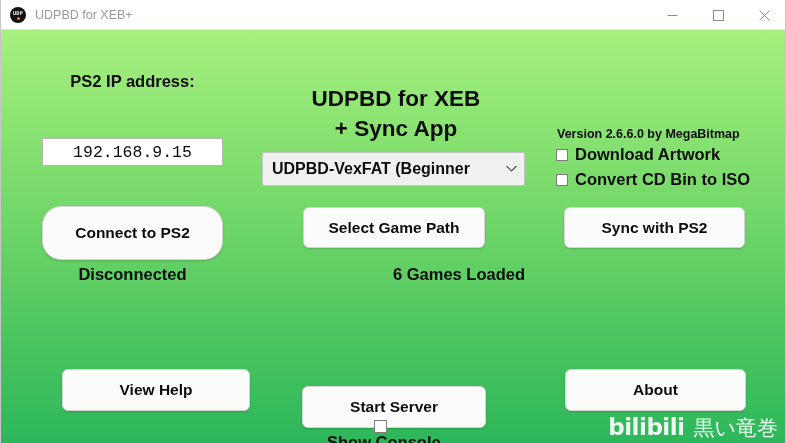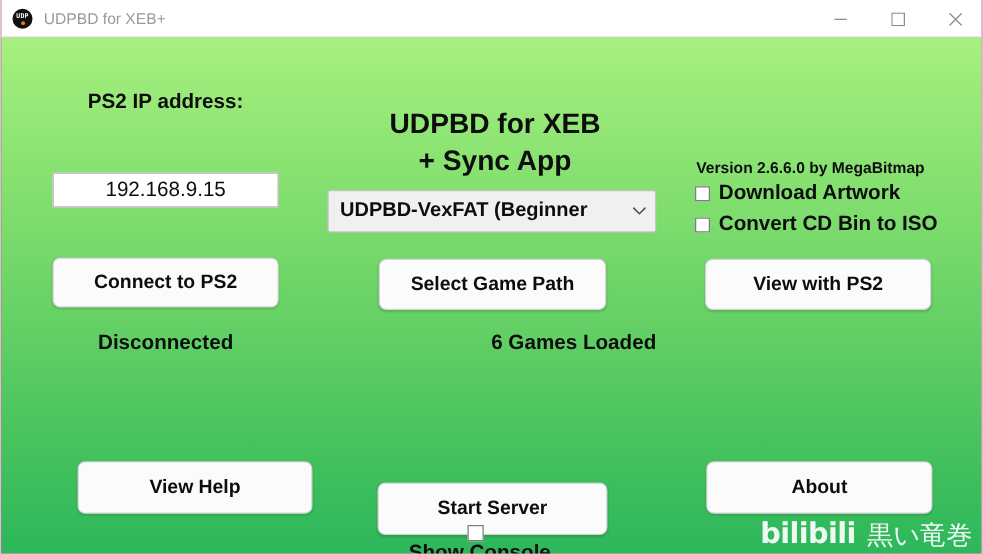--- a/index.html
+++ b/index.html
@@ -12,21 +12,21 @@
     font-family: "Liberation Sans", sans-serif;
     -webkit-font-smoothing: antialiased;
   }
 
   .app-window {
     position: relative;
     width: 786px;
     height: 443px;
     overflow: hidden;
     box-sizing: border-box;
-    background: #ec4899;
+    background: #ef4444;
     border: 1px solid #c8c8c8;
     border-top: none;
     border-bottom: none;
   }
 
   
   .titlebar {
     position: absolute;
     left: 0; top: 0;
     width: 786px;
@@ -135,34 +135,35 @@
     font-size: 16.5px;
   }
   .ip-input {
     position: absolute;
     left: 41px; top: 108px;
     width: 181px;
     height: 28px;
     background: #ffffff;
     border: 1px solid #b4b4b4;
     box-sizing: border-box;
-    font-family: Liberation Sans, sans-serif;
+    font-family: Liberation Mono, monospace;
     font-size: 16.5px;
     font-weight: normal;
     color: #0d0d0d;
     text-align: center;
     line-height: 26px;
     outline: none;
     padding: 0;
   }
   .btn-connect {
     position: absolute;
     left: 41px; top: 176px;
     width: 181px;
-    height: 40px;
+    height: 54px;
+    border-radius: 19px;
   }
   .status-connection {
     position: absolute;
     left: 0; top: 235px;
     width: 263px;
     text-align: center;
     font-size: 16.5px;
   }
   .btn-viewhelp {
     position: absolute;
@@ -387,21 +388,21 @@
     <div class="opt-row opt-artwork">
       <span class="checkbox"></span>
       <span class="bold-label cb-label">Download Artwork</span>
     </div>
 
     <div class="opt-row opt-convert">
       <span class="checkbox"></span>
       <span class="bold-label cb-label">Convert CD Bin to ISO</span>
     </div>
 
-    <button class="btn btn-sync">View with PS2</button>
+    <button class="btn btn-sync">Sync with PS2</button>
     <button class="btn btn-about">About</button>
 
     <div class="watermark">
       <span class="bili">bilibili</span>
       <span class="jp">黒い竜巻</span>
     </div>
 
   </div>
 </div>
 

